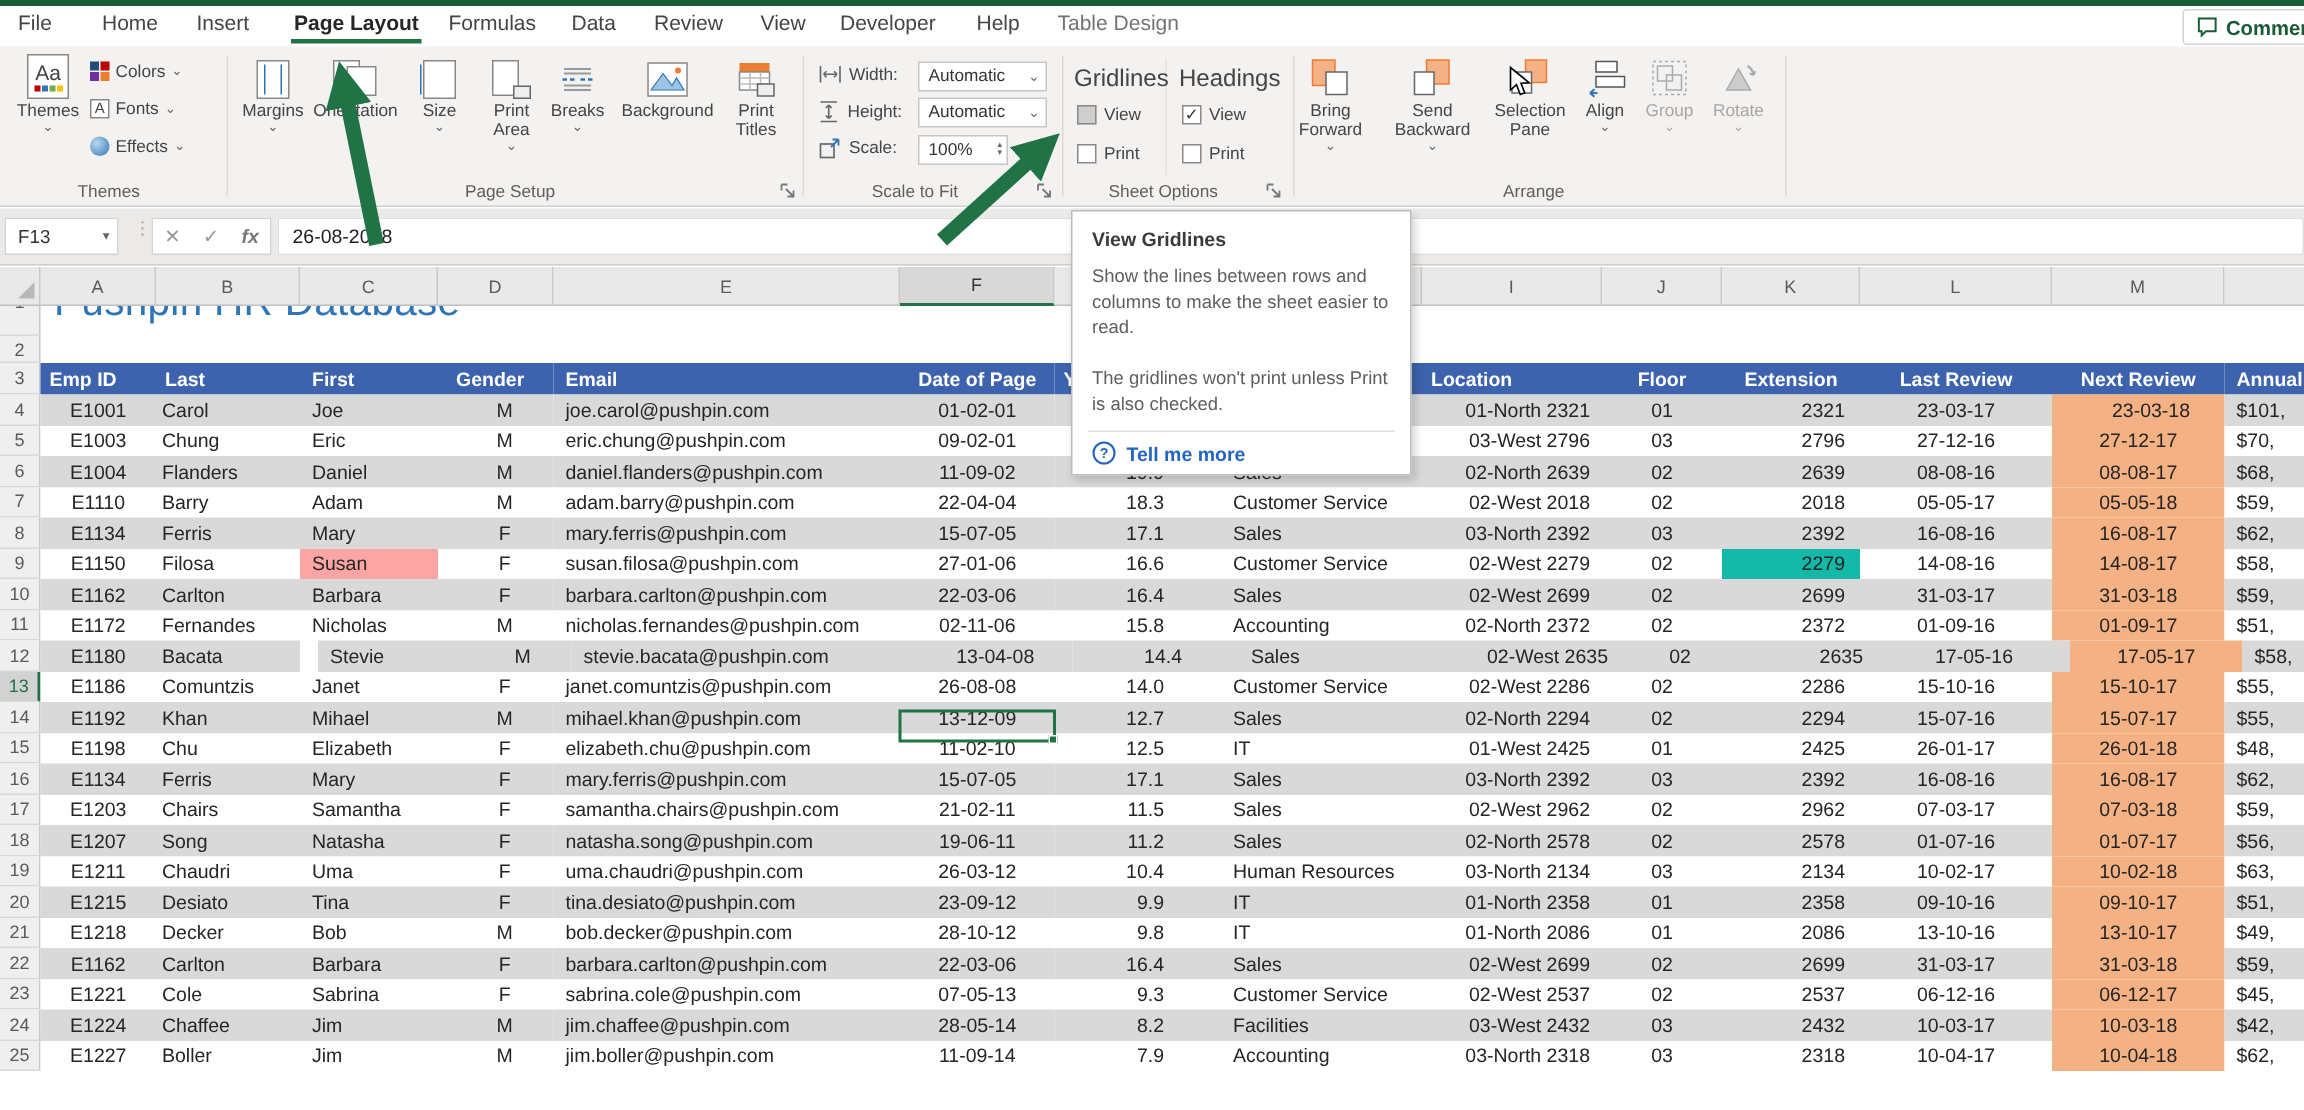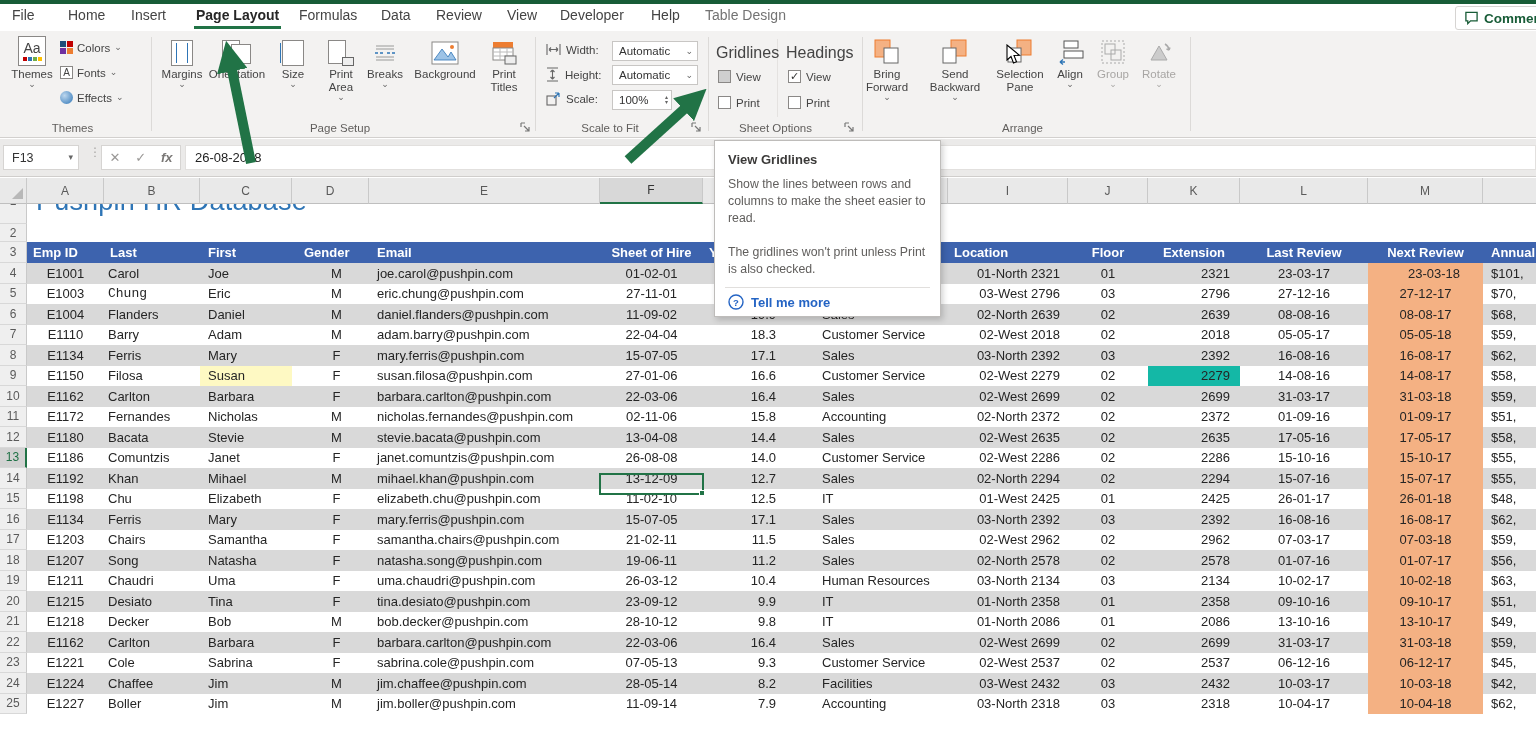--- a/index.html
+++ b/index.html
@@ -407,21 +407,21 @@
       <div class="srow" style="height: 18px;">
         <div class="gut" style="width: 27px;">2</div>
       </div>
       <div class="srow" style="height: 21px;">
         <div class="gut" style="width: 27px;">3</div>
         <div class="cell hdr" style="width: 77px; justify-content: flex-start; padding-left: 6px;">Emp ID</div>
         <div class="cell hdr" style="width: 96px; justify-content: flex-start; padding-left: 6px;">Last</div>
         <div class="cell hdr" style="width: 92px; justify-content: flex-start; padding-left: 8px;">First</div>
         <div class="cell hdr" style="width: 77px; justify-content: flex-start; padding-left: 12px;">Gender</div>
         <div class="cell hdr" style="width: 231px; justify-content: flex-start; padding-left: 8px;">Email</div>
-        <div class="cell hdr" style="width: 103px; justify-content: center; padding-left: 0px;">Sheet of Hire</div>
+        <div class="cell hdr" style="width: 103px; justify-content: center; padding-left: 0px;">Date of Page</div>
         <div class="cell hdr" style="width: 97px; justify-content: flex-start; padding-left: 6px;">Y</div>
         <div class="cell hdr" style="width: 148px; justify-content: flex-start; padding-left: 22px;"></div>
         <div class="cell hdr" style="width: 120px; justify-content: flex-start; padding-left: 6px;">Location</div>
         <div class="cell hdr" style="width: 80px; justify-content: center; padding-left: 0px;">Floor</div>
         <div class="cell hdr" style="width: 92px; justify-content: center; padding-left: 0px;">Extension</div>
         <div class="cell hdr" style="width: 128px; justify-content: center; padding-left: 0px;">Last Review</div>
         <div class="cell hdr" style="width: 115px; justify-content: center; padding-left: 0px;">Next Review</div>
         <div class="cell hdr" style="width: 60px; justify-content: flex-start; padding-left: 8px;">Annual S</div>
       </div>
       <div class="srow" style="height: 20.5px;">
@@ -437,25 +437,25 @@
         <div class="cell" style="width: 120px; justify-content: flex-end; padding-left: 0px; padding-right: 8px; background: rgb(217, 217, 217);">01-North 2321</div>
         <div class="cell" style="width: 80px; justify-content: center; padding-left: 0px; padding-right: 0px; background: rgb(217, 217, 217);">01</div>
         <div class="cell" style="width: 92px; justify-content: flex-end; padding-left: 0px; padding-right: 10px; background: rgb(217, 217, 217);">2321</div>
         <div class="cell" style="width: 128px; justify-content: center; padding-left: 0px; padding-right: 0px; background: rgb(217, 217, 217);">23-03-17</div>
         <div class="cell" style="width: 115px; justify-content: center; padding-left: 17px; padding-right: 0px; background: rgb(244, 177, 131);">23-03-18</div>
         <div class="cell" style="width: 60px; justify-content: flex-start; padding-left: 8px; padding-right: 0px; background: rgb(217, 217, 217);">$101,</div>
       </div>
       <div class="srow" style="height: 20.5px;">
         <div class="gut" style="width: 27px;">5</div>
         <div class="cell" style="width: 77px; justify-content: center; padding-left: 0px; padding-right: 0px; background: rgb(255, 255, 255);">E1003</div>
-        <div class="cell" style="width: 96px; justify-content: flex-start; padding-left: 4px; padding-right: 0px; background: rgb(255, 255, 255); font-family: Liberation Mono, monospace;">Chung</div>
+        <div class="cell" style="width: 96px; justify-content: flex-start; padding-left: 4px; padding-right: 0px; background: rgb(255, 255, 255);">Chung</div>
         <div class="cell" style="width: 92px; justify-content: flex-start; padding-left: 8px; padding-right: 0px; background: rgb(255, 255, 255);">Eric</div>
         <div class="cell" style="width: 77px; justify-content: center; padding-left: 12px; padding-right: 0px; background: rgb(255, 255, 255);">M</div>
         <div class="cell" style="width: 231px; justify-content: flex-start; padding-left: 8px; padding-right: 0px; background: rgb(255, 255, 255);">eric.chung@pushpin.com</div>
-        <div class="cell" style="width: 103px; justify-content: center; padding-left: 0px; padding-right: 0px; background: rgb(255, 255, 255);">27-11-01</div>
+        <div class="cell" style="width: 103px; justify-content: center; padding-left: 0px; padding-right: 0px; background: rgb(255, 255, 255);">09-02-01</div>
         <div class="cell" style="width: 97px; justify-content: flex-end; padding-left: 0px; padding-right: 24px; background: rgb(255, 255, 255);">21.5</div>
         <div class="cell" style="width: 148px; justify-content: flex-start; padding-left: 22px; padding-right: 0px; background: rgb(255, 255, 255);">IT</div>
         <div class="cell" style="width: 120px; justify-content: flex-end; padding-left: 0px; padding-right: 8px; background: rgb(255, 255, 255);">03-West 2796</div>
         <div class="cell" style="width: 80px; justify-content: center; padding-left: 0px; padding-right: 0px; background: rgb(255, 255, 255);">03</div>
         <div class="cell" style="width: 92px; justify-content: flex-end; padding-left: 0px; padding-right: 10px; background: rgb(255, 255, 255);">2796</div>
         <div class="cell" style="width: 128px; justify-content: center; padding-left: 0px; padding-right: 0px; background: rgb(255, 255, 255);">27-12-16</div>
         <div class="cell" style="width: 115px; justify-content: center; padding-left: 0px; padding-right: 0px; background: rgb(244, 177, 131);">27-12-17</div>
         <div class="cell" style="width: 60px; justify-content: flex-start; padding-left: 8px; padding-right: 0px; background: rgb(255, 255, 255);">$70,</div>
       </div>
       <div class="srow" style="height: 20.5px;">
@@ -506,21 +506,21 @@
         <div class="cell" style="width: 80px; justify-content: center; padding-left: 0px; padding-right: 0px; background: rgb(217, 217, 217);">03</div>
         <div class="cell" style="width: 92px; justify-content: flex-end; padding-left: 0px; padding-right: 10px; background: rgb(217, 217, 217);">2392</div>
         <div class="cell" style="width: 128px; justify-content: center; padding-left: 0px; padding-right: 0px; background: rgb(217, 217, 217);">16-08-16</div>
         <div class="cell" style="width: 115px; justify-content: center; padding-left: 0px; padding-right: 0px; background: rgb(244, 177, 131);">16-08-17</div>
         <div class="cell" style="width: 60px; justify-content: flex-start; padding-left: 8px; padding-right: 0px; background: rgb(217, 217, 217);">$62,</div>
       </div>
       <div class="srow" style="height: 20.5px;">
         <div class="gut" style="width: 27px;">9</div>
         <div class="cell" style="width: 77px; justify-content: center; padding-left: 0px; padding-right: 0px; background: rgb(255, 255, 255);">E1150</div>
         <div class="cell" style="width: 96px; justify-content: flex-start; padding-left: 4px; padding-right: 0px; background: rgb(255, 255, 255);">Filosa</div>
-        <div class="cell" style="width: 92px; justify-content: flex-start; padding-left: 8px; padding-right: 0px; background: #fef9c3;">Susan</div>
+        <div class="cell" style="width: 92px; justify-content: flex-start; padding-left: 8px; padding-right: 0px; background: #fca5a5;">Susan</div>
         <div class="cell" style="width: 77px; justify-content: center; padding-left: 12px; padding-right: 0px; background: rgb(255, 255, 255);">F</div>
         <div class="cell" style="width: 231px; justify-content: flex-start; padding-left: 8px; padding-right: 0px; background: rgb(255, 255, 255);">susan.filosa@pushpin.com</div>
         <div class="cell" style="width: 103px; justify-content: center; padding-left: 0px; padding-right: 0px; background: rgb(255, 255, 255);">27-01-06</div>
         <div class="cell" style="width: 97px; justify-content: flex-end; padding-left: 0px; padding-right: 24px; background: rgb(255, 255, 255);">16.6</div>
         <div class="cell" style="width: 148px; justify-content: flex-start; padding-left: 22px; padding-right: 0px; background: rgb(255, 255, 255);">Customer Service</div>
         <div class="cell" style="width: 120px; justify-content: flex-end; padding-left: 0px; padding-right: 8px; background: rgb(255, 255, 255);">02-West 2279</div>
         <div class="cell" style="width: 80px; justify-content: center; padding-left: 0px; padding-right: 0px; background: rgb(255, 255, 255);">02</div>
         <div class="cell" style="width: 92px; justify-content: flex-end; padding-left: 0px; padding-right: 10px; background: #14b8a6;">2279</div>
         <div class="cell" style="width: 128px; justify-content: center; padding-left: 0px; padding-right: 0px; background: rgb(255, 255, 255);">14-08-16</div>
         <div class="cell" style="width: 115px; justify-content: center; padding-left: 0px; padding-right: 0px; background: rgb(244, 177, 131);">14-08-17</div>
@@ -557,21 +557,21 @@
         <div class="cell" style="width: 80px; justify-content: center; padding-left: 0px; padding-right: 0px; background: rgb(255, 255, 255);">02</div>
         <div class="cell" style="width: 92px; justify-content: flex-end; padding-left: 0px; padding-right: 10px; background: rgb(255, 255, 255);">2372</div>
         <div class="cell" style="width: 128px; justify-content: center; padding-left: 0px; padding-right: 0px; background: rgb(255, 255, 255);">01-09-16</div>
         <div class="cell" style="width: 115px; justify-content: center; padding-left: 0px; padding-right: 0px; background: rgb(244, 177, 131);">01-09-17</div>
         <div class="cell" style="width: 60px; justify-content: flex-start; padding-left: 8px; padding-right: 0px; background: rgb(255, 255, 255);">$51,</div>
       </div>
       <div class="srow" style="height: 20.5px;">
         <div class="gut" style="width: 27px;">12</div>
         <div class="cell" style="width: 77px; justify-content: center; padding-left: 0px; padding-right: 0px; background: rgb(217, 217, 217);">E1180</div>
         <div class="cell" style="width: 96px; justify-content: flex-start; padding-left: 4px; padding-right: 0px; background: rgb(217, 217, 217);">Bacata</div>
-        <div class="cell" style="width: 92px; justify-content: flex-start; padding-left: 8px; padding-right: 0px; background: rgb(217, 217, 217);">Stevie</div>
+        <div class="cell" style="width: 92px; justify-content: flex-start; padding-left: 8px; padding-right: 0px; background: rgb(217, 217, 217); margin-left: 12px;">Stevie</div>
         <div class="cell" style="width: 77px; justify-content: center; padding-left: 12px; padding-right: 0px; background: rgb(217, 217, 217);">M</div>
         <div class="cell" style="width: 231px; justify-content: flex-start; padding-left: 8px; padding-right: 0px; background: rgb(217, 217, 217);">stevie.bacata@pushpin.com</div>
         <div class="cell" style="width: 103px; justify-content: center; padding-left: 0px; padding-right: 0px; background: rgb(217, 217, 217);">13-04-08</div>
         <div class="cell" style="width: 97px; justify-content: flex-end; padding-left: 0px; padding-right: 24px; background: rgb(217, 217, 217);">14.4</div>
         <div class="cell" style="width: 148px; justify-content: flex-start; padding-left: 22px; padding-right: 0px; background: rgb(217, 217, 217);">Sales</div>
         <div class="cell" style="width: 120px; justify-content: flex-end; padding-left: 0px; padding-right: 8px; background: rgb(217, 217, 217);">02-West 2635</div>
         <div class="cell" style="width: 80px; justify-content: center; padding-left: 0px; padding-right: 0px; background: rgb(217, 217, 217);">02</div>
         <div class="cell" style="width: 92px; justify-content: flex-end; padding-left: 0px; padding-right: 10px; background: rgb(217, 217, 217);">2635</div>
         <div class="cell" style="width: 128px; justify-content: center; padding-left: 0px; padding-right: 0px; background: rgb(217, 217, 217);">17-05-16</div>
         <div class="cell" style="width: 115px; justify-content: center; padding-left: 0px; padding-right: 0px; background: rgb(244, 177, 131);">17-05-17</div>

